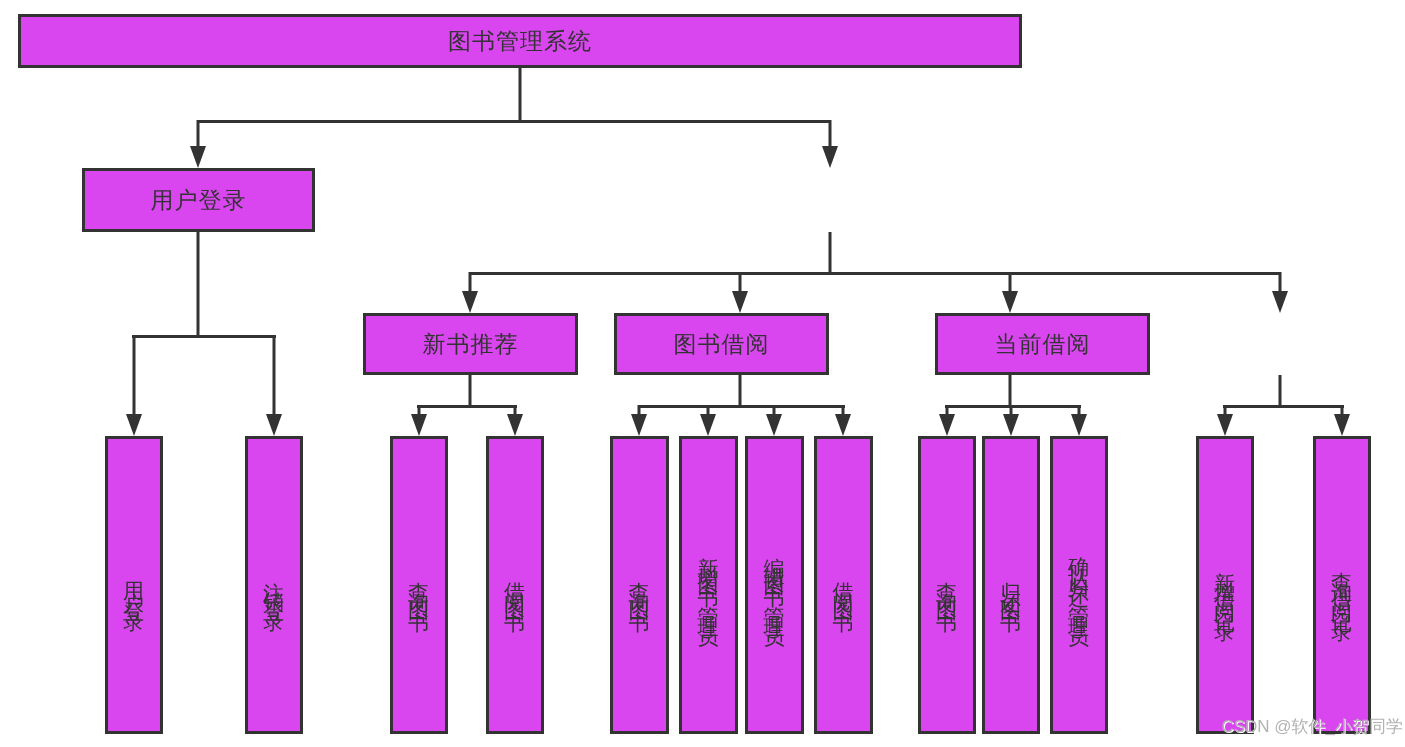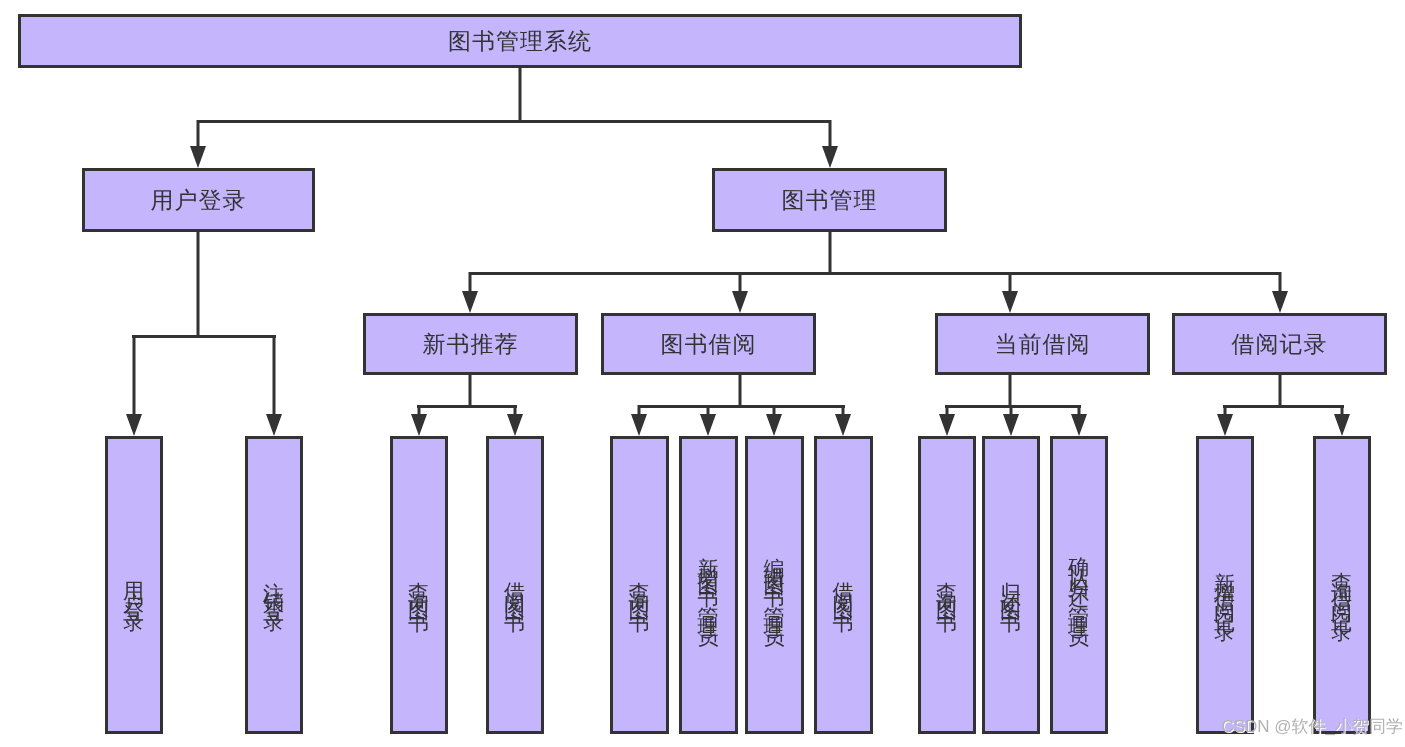--- a/index.html
+++ b/index.html
@@ -7,21 +7,21 @@
   .canvas{
     position:relative;
     width:1405px;height:747px;
     background:#ffffff;
     overflow:hidden;
   }
   
   .node{
     position:absolute;
     box-sizing:border-box;
-    background:#c4b5fd;
+    background:#d946ef;
     border:3px solid #333333;
     display:flex;align-items:center;justify-content:center;
     color:#333333;
     overflow:hidden;
     z-index:2;
   }
   .nodeh{font-size:23px;letter-spacing:1px;}
   .nodev .vtxt{
     writing-mode:vertical-rl;
     text-orientation:mixed;
@@ -70,23 +70,20 @@
   <div class="vline" style="left:520px;top:68px;height:54px;"></div>
   <div class="hline" style="left:197px;top:120px;width:634px;"></div>
   <div class="vline" style="left:198px;top:120px;height:28px;"></div>
   <div class="arrow" style="left:198px;top:146px;"></div>
   <div class="vline" style="left:830px;top:120px;height:28px;"></div>
   <div class="arrow" style="left:830px;top:146px;"></div>
 
   <div class="node nodeh" style="left:82px;top:168px;width:233px;height:64px;">
     <span>用户登录</span>
   </div>
-  <div class="node nodeh" style="left:712px;top:168px;width:235px;height:64px;">
-    <span>图书管理</span>
-  </div>
 
   <div class="vline" style="left:198px;top:232px;height:105px;"></div>
   <div class="hline" style="left:132px;top:335px;width:144px;"></div>
   <div class="vline" style="left:134px;top:335px;height:81px;"></div>
   <div class="arrow" style="left:134px;top:414px;"></div>
   <div class="vline" style="left:274px;top:335px;height:81px;"></div>
   <div class="arrow" style="left:274px;top:414px;"></div>
 
   <div class="vline" style="left:830px;top:232px;height:42px;"></div>
   <div class="hline" style="left:469px;top:272px;width:812px;"></div>
@@ -95,28 +92,25 @@
   <div class="vline" style="left:740px;top:272px;height:21px;"></div>
   <div class="arrow" style="left:740px;top:291px;"></div>
   <div class="vline" style="left:1010px;top:272px;height:21px;"></div>
   <div class="arrow" style="left:1010px;top:291px;"></div>
   <div class="vline" style="left:1280px;top:272px;height:21px;"></div>
   <div class="arrow" style="left:1280px;top:291px;"></div>
 
   <div class="node nodeh" style="left:363px;top:313px;width:215px;height:62px;font-family:Liberation Serif, serif;">
     <span>新书推荐</span>
   </div>
-  <div class="node nodeh" style="left:601px;top:313px;width:215px;height:62px;text-align:right;">
+  <div class="node nodeh" style="left:614px;top:313px;width:215px;height:62px;text-align:right;">
     <span>图书借阅</span>
   </div>
   <div class="node nodeh" style="left:903px;top:313px;width:215px;height:62px;margin-left:32px;">
     <span>当前借阅</span>
-  </div>
-  <div class="node nodeh" style="left:1172px;top:313px;width:215px;height:62px;">
-    <span>借阅记录</span>
   </div>
 
   <div class="vline" style="left:470px;top:375px;height:32px;"></div>
   <div class="hline" style="left:417px;top:405px;width:100px;"></div>
   <div class="vline" style="left:419px;top:405px;height:11px;"></div>
   <div class="arrow" style="left:419px;top:414px;"></div>
   <div class="vline" style="left:515px;top:405px;height:11px;"></div>
   <div class="arrow" style="left:515px;top:414px;"></div>
 
   <div class="vline" style="left:740px;top:375px;height:32px;"></div>

